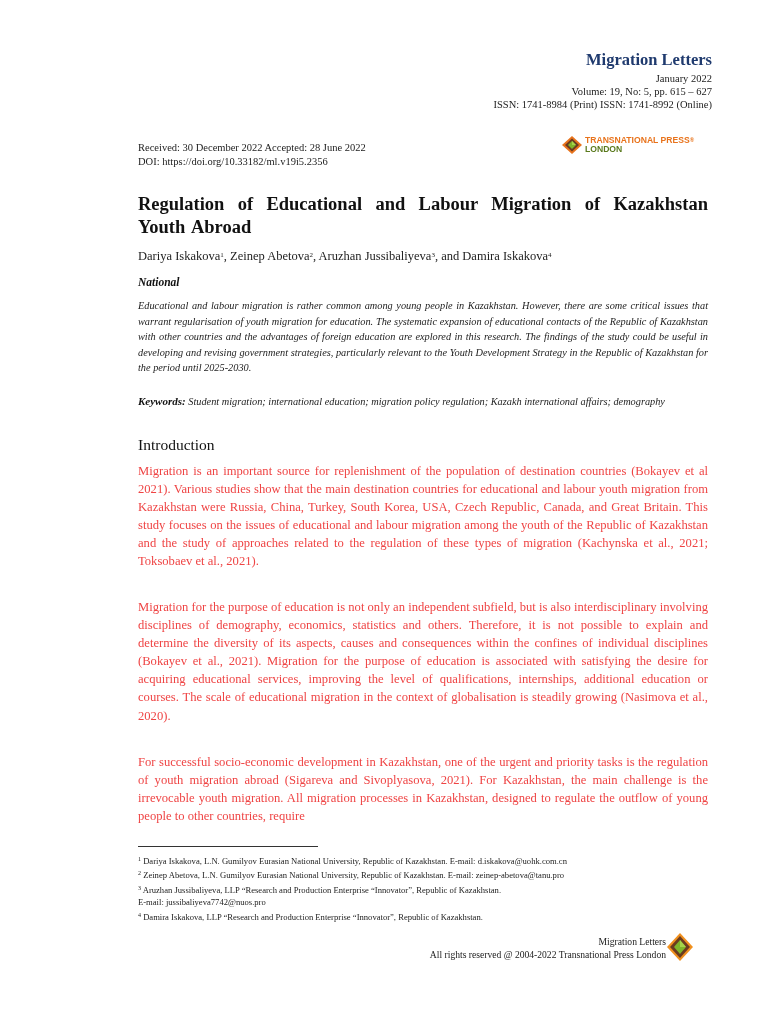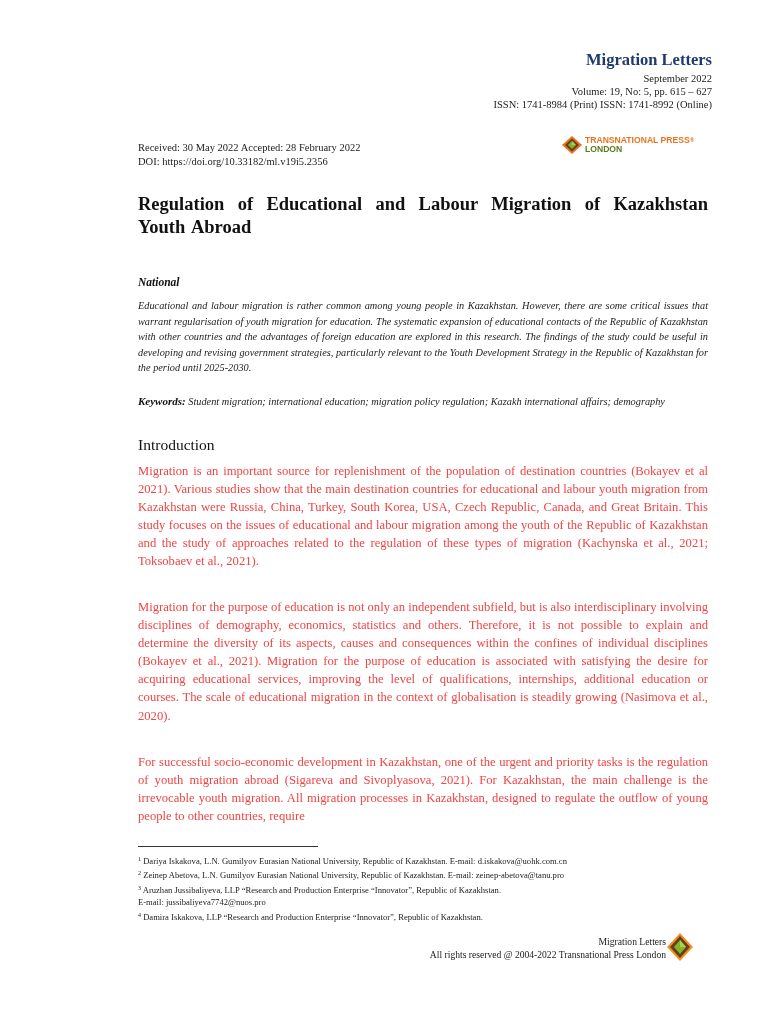--- a/index.html
+++ b/index.html
@@ -203,45 +203,48 @@
       top: 933px;
     }
   </style>
 </head>
 <body>
 
 <div class="page">
 
   <div class="journal-header">
     <span class="journal-name">Migration Letters</span>
-    <span class="journal-meta">September 2022</span>
+    <span class="journal-meta">January 2022</span>
     <span class="journal-meta">Volume: 19, No: 5, pp. 615 – 627</span>
     <span class="journal-meta">ISSN: 1741-8984 (Print) ISSN: 1741-8992 (Online)</span>
   </div>
 
   <div class="publisher-logo">
     <svg width="20" height="18" viewBox="0 0 20 18">
       <polygon points="10,0 20,9 10,18 0,9" fill="#e8731c"></polygon>
       <polygon points="10,2.5 17,9 10,15.5 3,9" fill="#6b3b1f"></polygon>
       <polygon points="10,5 14,9 10,13 6,9" fill="#7fb52a"></polygon>
       <polygon points="10,5 14,9 10,9" fill="#a6d34a"></polygon>
     </svg>
     <div class="publisher-text">
       <span class="l1"><span>TRANSNATIONAL PRESS</span><sup>®</sup></span>
       <span class="l2">LONDON</span>
     </div>
   </div>
 
   <div class="article-dates">
-    <span>Received: 30 May 2022 Accepted: 28 February 2022</span>
+    <span>Received: 30 December 2022 Accepted: 28 June 2022</span>
     <span>DOI: https://doi.org/10.33182/ml.v19i5.2356</span>
   </div>
 
   <div class="article-title">Regulation of Educational and Labour Migration of Kazakhstan Youth Abroad</div>
 
+  <div class="authors">
+    <span>Dariya Iskakova</span><sup>1</sup><span>, </span><span>Zeinep Abetova</span><sup>2</sup><span>, </span><span>Aruzhan Jussibaliyeva</span><sup>3</sup><span>, and </span><span>Damira Iskakova</span><sup>4</sup>
+  </div>
 
   <div class="abstract-heading">National</div>
   <div class="abstract-body">Educational and labour migration is rather common among young people in Kazakhstan. However, there are some critical issues that warrant regularisation of youth migration for education. The systematic expansion of educational contacts of the Republic of Kazakhstan with other countries and the advantages of foreign education are explored in this research. The findings of the study could be useful in developing and revising government strategies, particularly relevant to the Youth Development Strategy in the Republic of Kazakhstan for the period until 2025-2030.</div>
 
   <div class="keywords">
     <span class="kw-label">Keywords:</span>
     <span>Student migration; international education; migration policy regulation; Kazakh international affairs; demography</span>
   </div>
 
   <div class="section-heading">Introduction</div>

